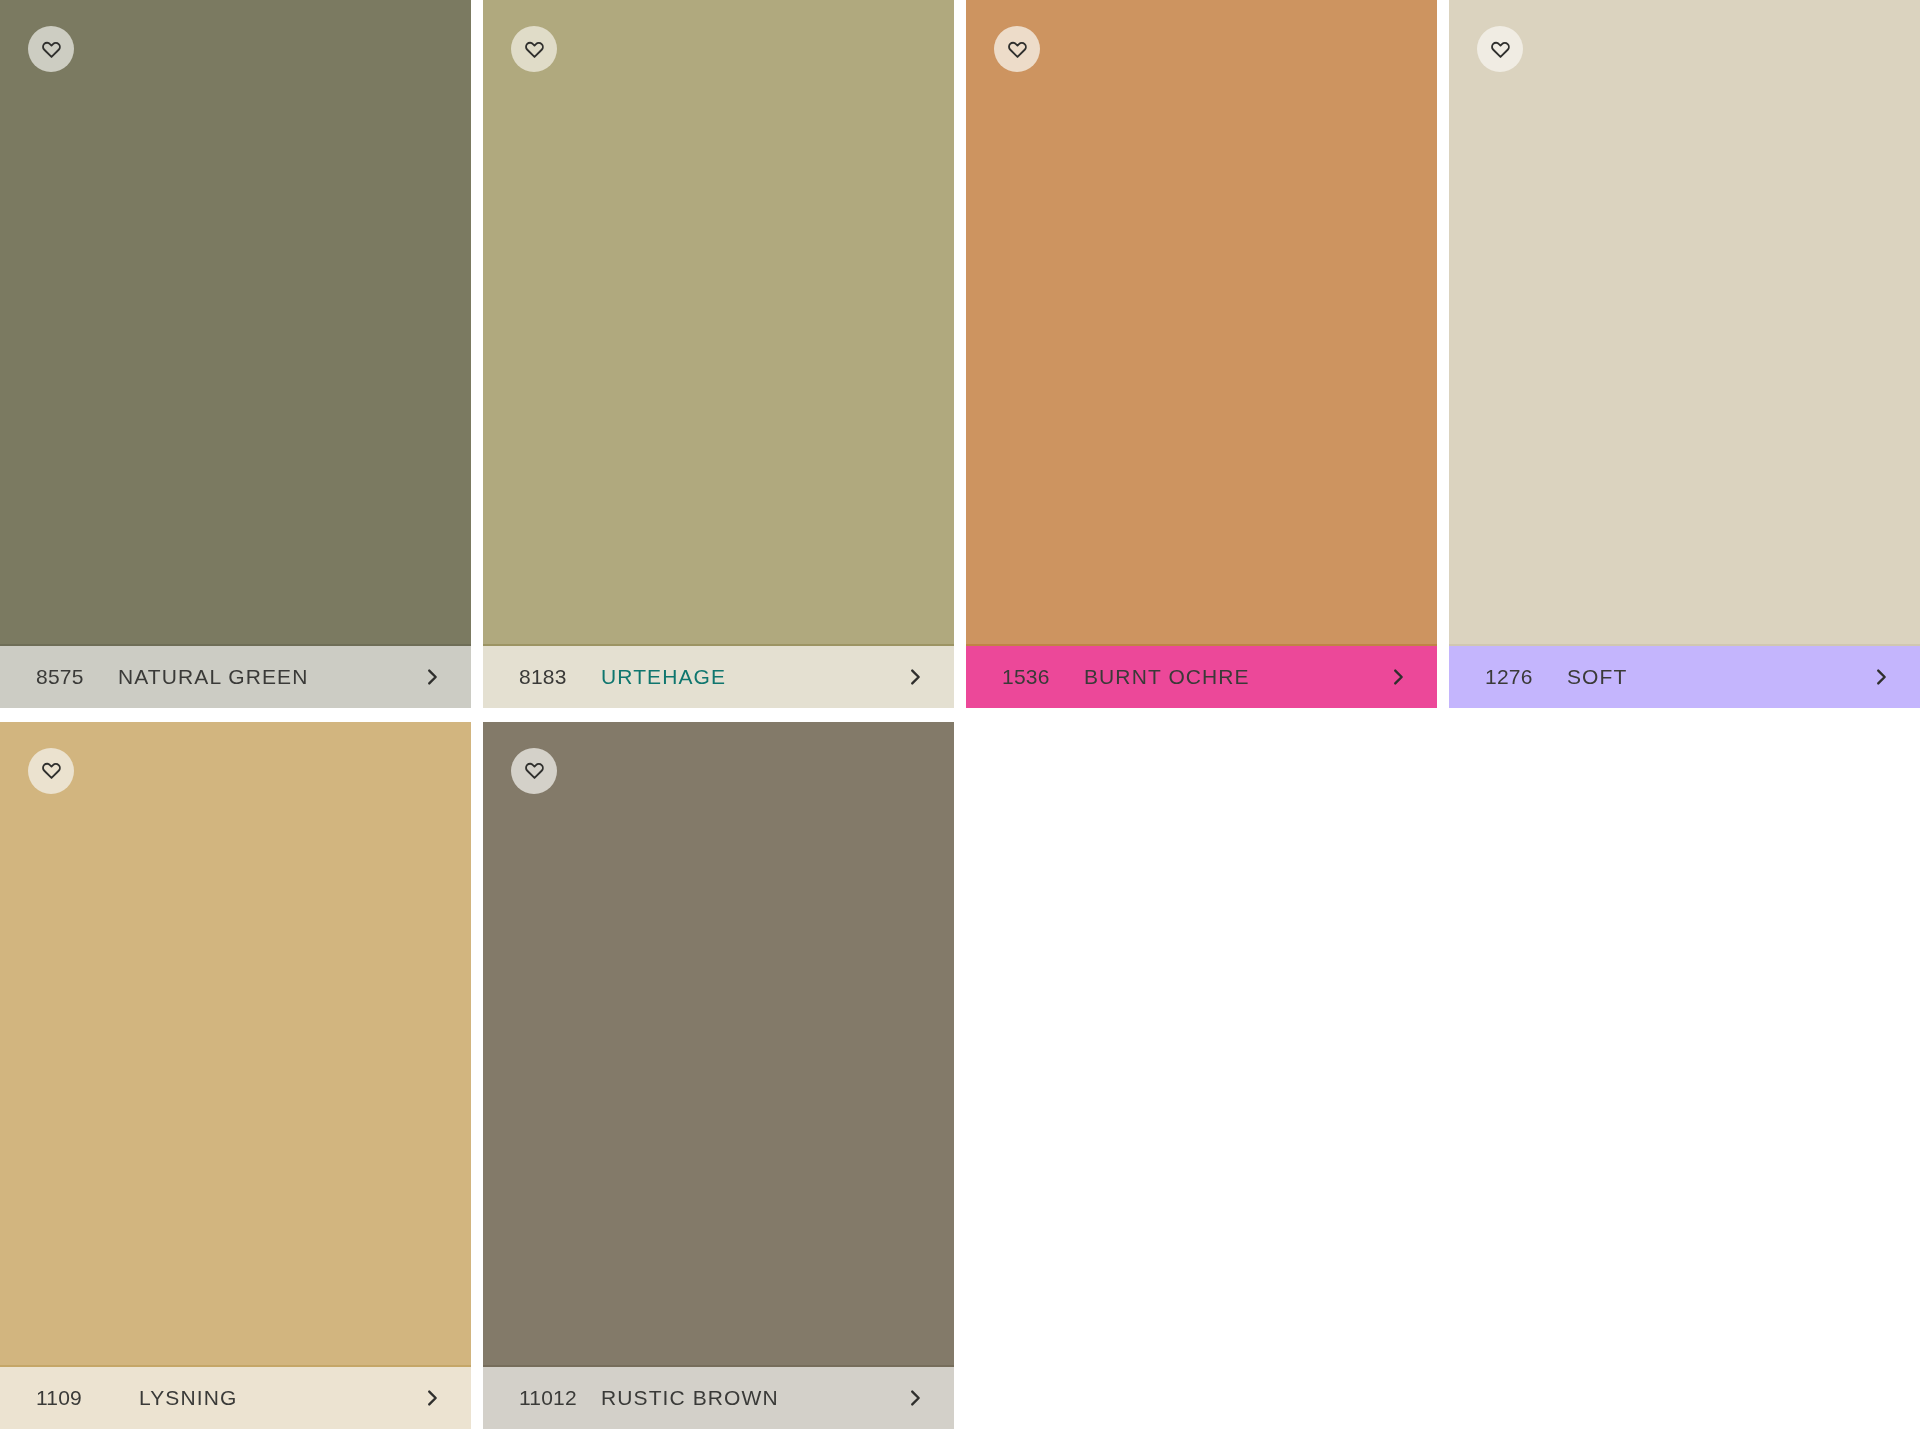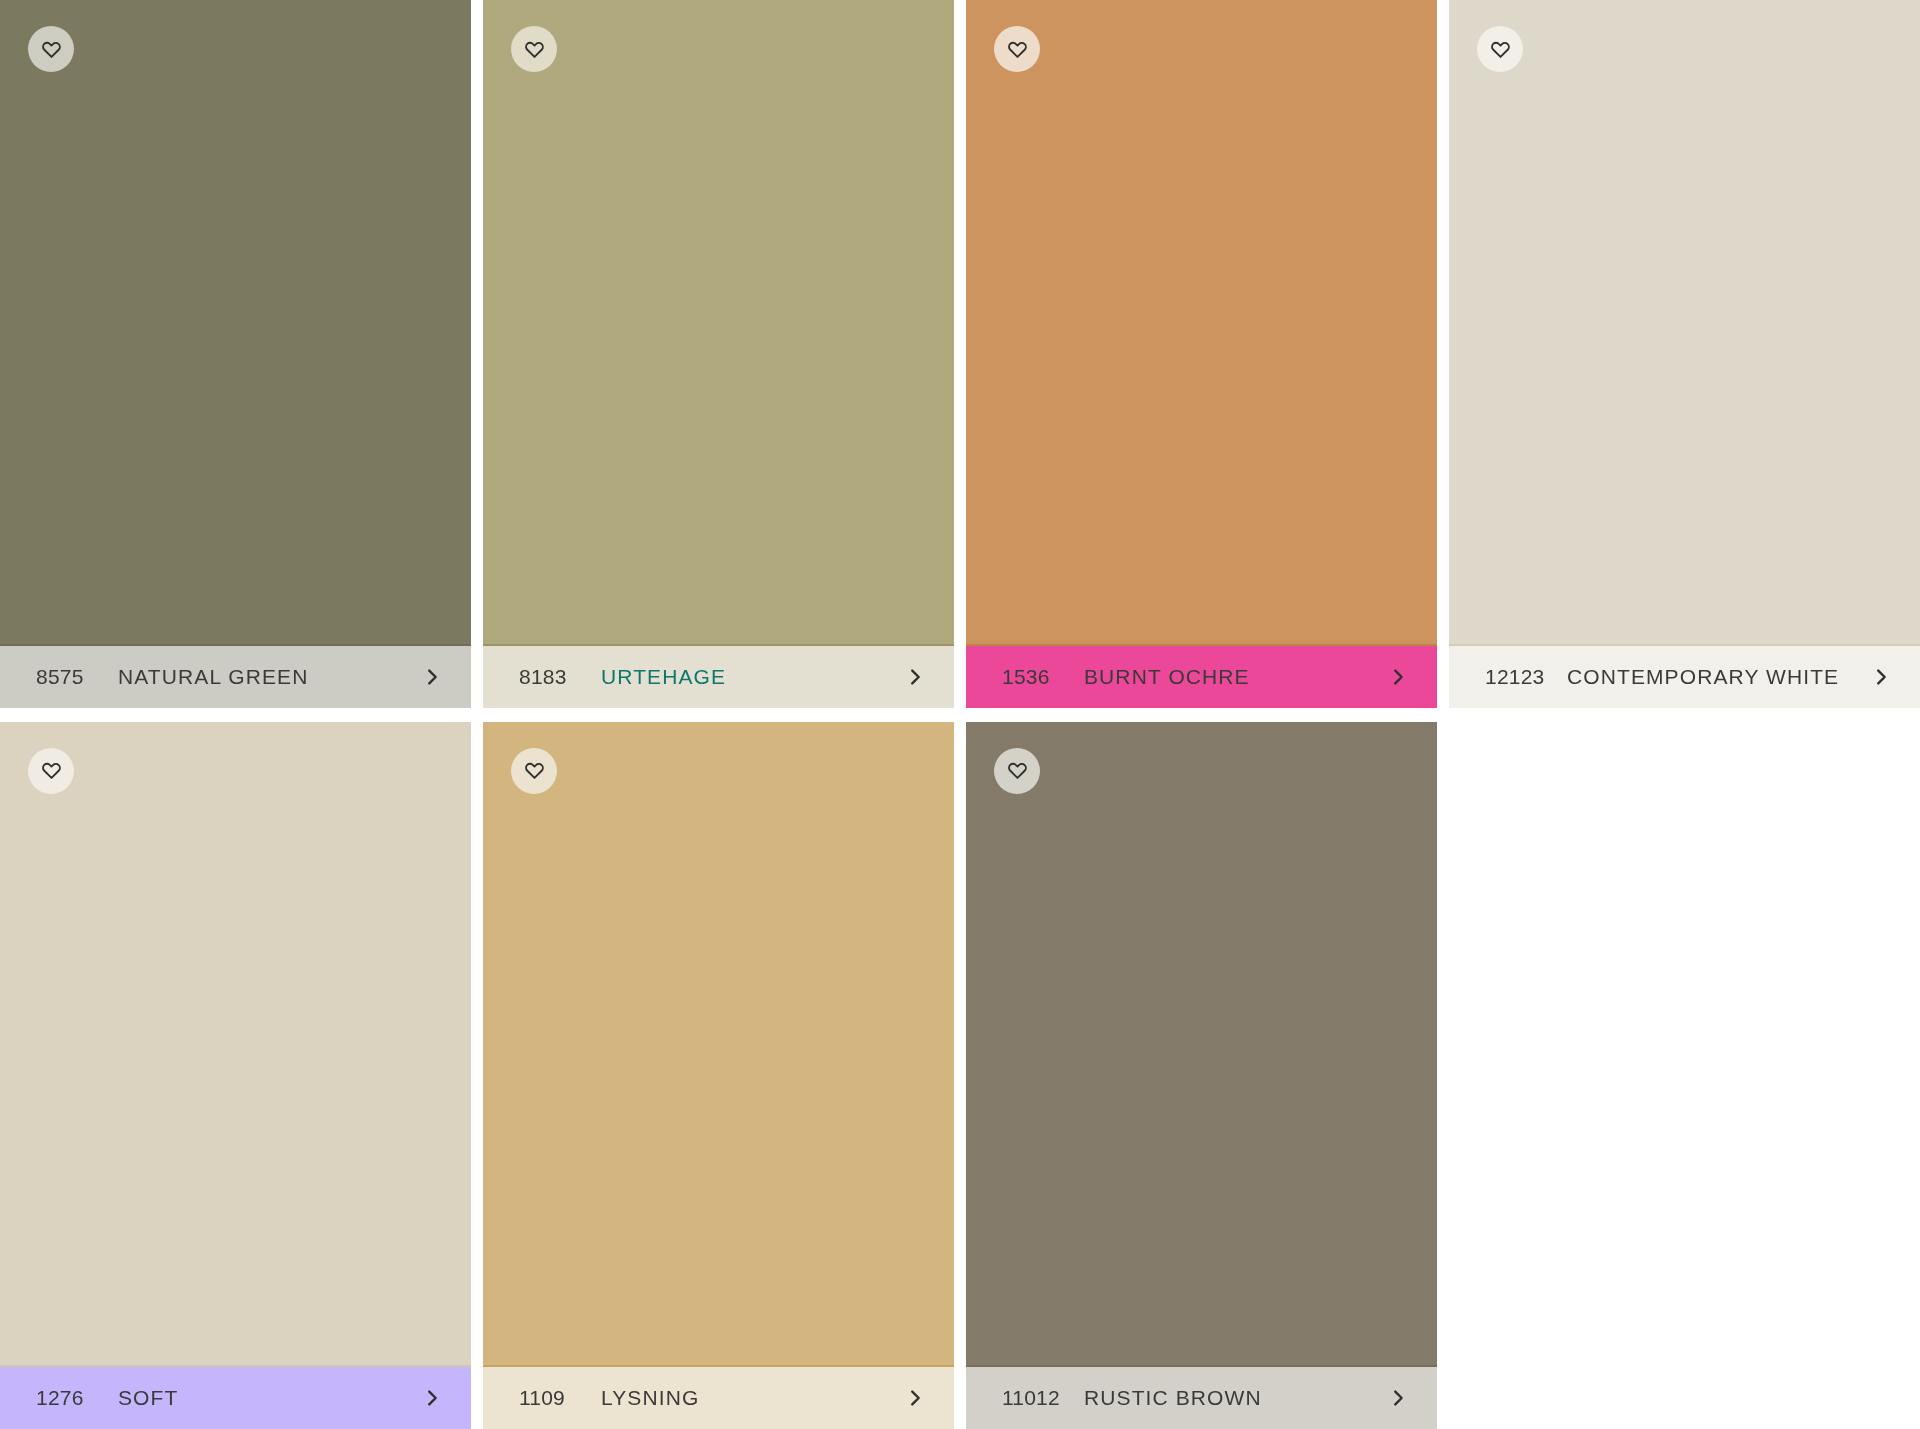--- a/index.html
+++ b/index.html
@@ -135,38 +135,20 @@
       </div>
       <div class="label-bar" style="background: #ec4899; border-top-color: rgb(192, 131, 70);">
         <span class="colour-code" style="color: rgb(58, 58, 56);">1536</span>
         <span class="colour-name" style="color: rgb(58, 58, 56);">BURNT OCHRE</span>
         <span class="chevron-icon"><svg viewBox="0 0 24 24" fill="none" stroke="#2f2f2d" stroke-width="2.6" stroke-linecap="round" stroke-linejoin="round">
             <polyline points="9 5 16 12 9 19"></polyline>
           </svg></span>
       </div>
     </div>
     <div class="swatch-card">
-      <div class="colour-area" style="background: rgb(222, 216, 202);">
-        <button class="fav-button" style="background: rgb(241, 239, 232);">
-          <span>
-            <svg viewBox="0 0 24 24" fill="none" stroke="#2f2f2d" stroke-width="2.1" stroke-linecap="round" stroke-linejoin="round">
-              <path d="M20.2 5.8a4.6 4.6 0 0 0-6.5 0L12 7.5l-1.7-1.7a4.6 4.6 0 1 0-6.5 6.5l1.7 1.7L12 20.5l6.5-6.5 1.7-1.7a4.6 4.6 0 0 0 0-6.5z"></path>
-            </svg>
-          </span>
-        </button>
-      </div>
-      <div class="label-bar" style="background: rgb(242, 240, 234); border-top-color: rgb(212, 205, 188);">
-        <span class="colour-code" style="color: rgb(58, 58, 56);">12123</span>
-        <span class="colour-name" style="color: rgb(58, 58, 56);">CONTEMPORARY WHITE</span>
-        <span class="chevron-icon"><svg viewBox="0 0 24 24" fill="none" stroke="#2f2f2d" stroke-width="2.6" stroke-linecap="round" stroke-linejoin="round">
-            <polyline points="9 5 16 12 9 19"></polyline>
-          </svg></span>
-      </div>
-    </div>
-    <div class="swatch-card">
       <div class="colour-area" style="background: rgb(219, 211, 191);">
         <button class="fav-button" style="background: rgb(240, 236, 227);">
           <span>
             <svg viewBox="0 0 24 24" fill="none" stroke="#2f2f2d" stroke-width="2.1" stroke-linecap="round" stroke-linejoin="round">
               <path d="M20.2 5.8a4.6 4.6 0 0 0-6.5 0L12 7.5l-1.7-1.7a4.6 4.6 0 1 0-6.5 6.5l1.7 1.7L12 20.5l6.5-6.5 1.7-1.7a4.6 4.6 0 0 0 0-6.5z"></path>
             </svg>
           </span>
         </button>
       </div>
       <div class="label-bar" style="background: #c4b5fd; border-top-color: rgb(208, 199, 177);">
@@ -180,21 +162,21 @@
     <div class="swatch-card">
       <div class="colour-area" style="background: rgb(210, 181, 127);">
         <button class="fav-button" style="background: rgb(235, 226, 207);">
           <span>
             <svg viewBox="0 0 24 24" fill="none" stroke="#2f2f2d" stroke-width="2.1" stroke-linecap="round" stroke-linejoin="round">
               <path d="M20.2 5.8a4.6 4.6 0 0 0-6.5 0L12 7.5l-1.7-1.7a4.6 4.6 0 1 0-6.5 6.5l1.7 1.7L12 20.5l6.5-6.5 1.7-1.7a4.6 4.6 0 0 0 0-6.5z"></path>
             </svg>
           </span>
         </button>
       </div>
-      <div class="label-bar" style="background: rgb(236, 227, 209); border-top-color: rgb(197, 166, 103);">
+      <div class="label-bar" style="background: rgb(236, 227, 209); border-top-color: rgb(197, 166, 103); gap: 21px;">
         <span class="colour-code" style="color: rgb(58, 58, 56);">1109</span>
         <span class="colour-name" style="color: rgb(58, 58, 56);">LYSNING</span>
         <span class="chevron-icon"><svg viewBox="0 0 24 24" fill="none" stroke="#2f2f2d" stroke-width="2.6" stroke-linecap="round" stroke-linejoin="round">
             <polyline points="9 5 16 12 9 19"></polyline>
           </svg></span>
       </div>
     </div>
     <div class="swatch-card">
       <div class="colour-area" style="background: rgb(131, 122, 105);">
         <button class="fav-button" style="background: rgb(212, 209, 201);">

